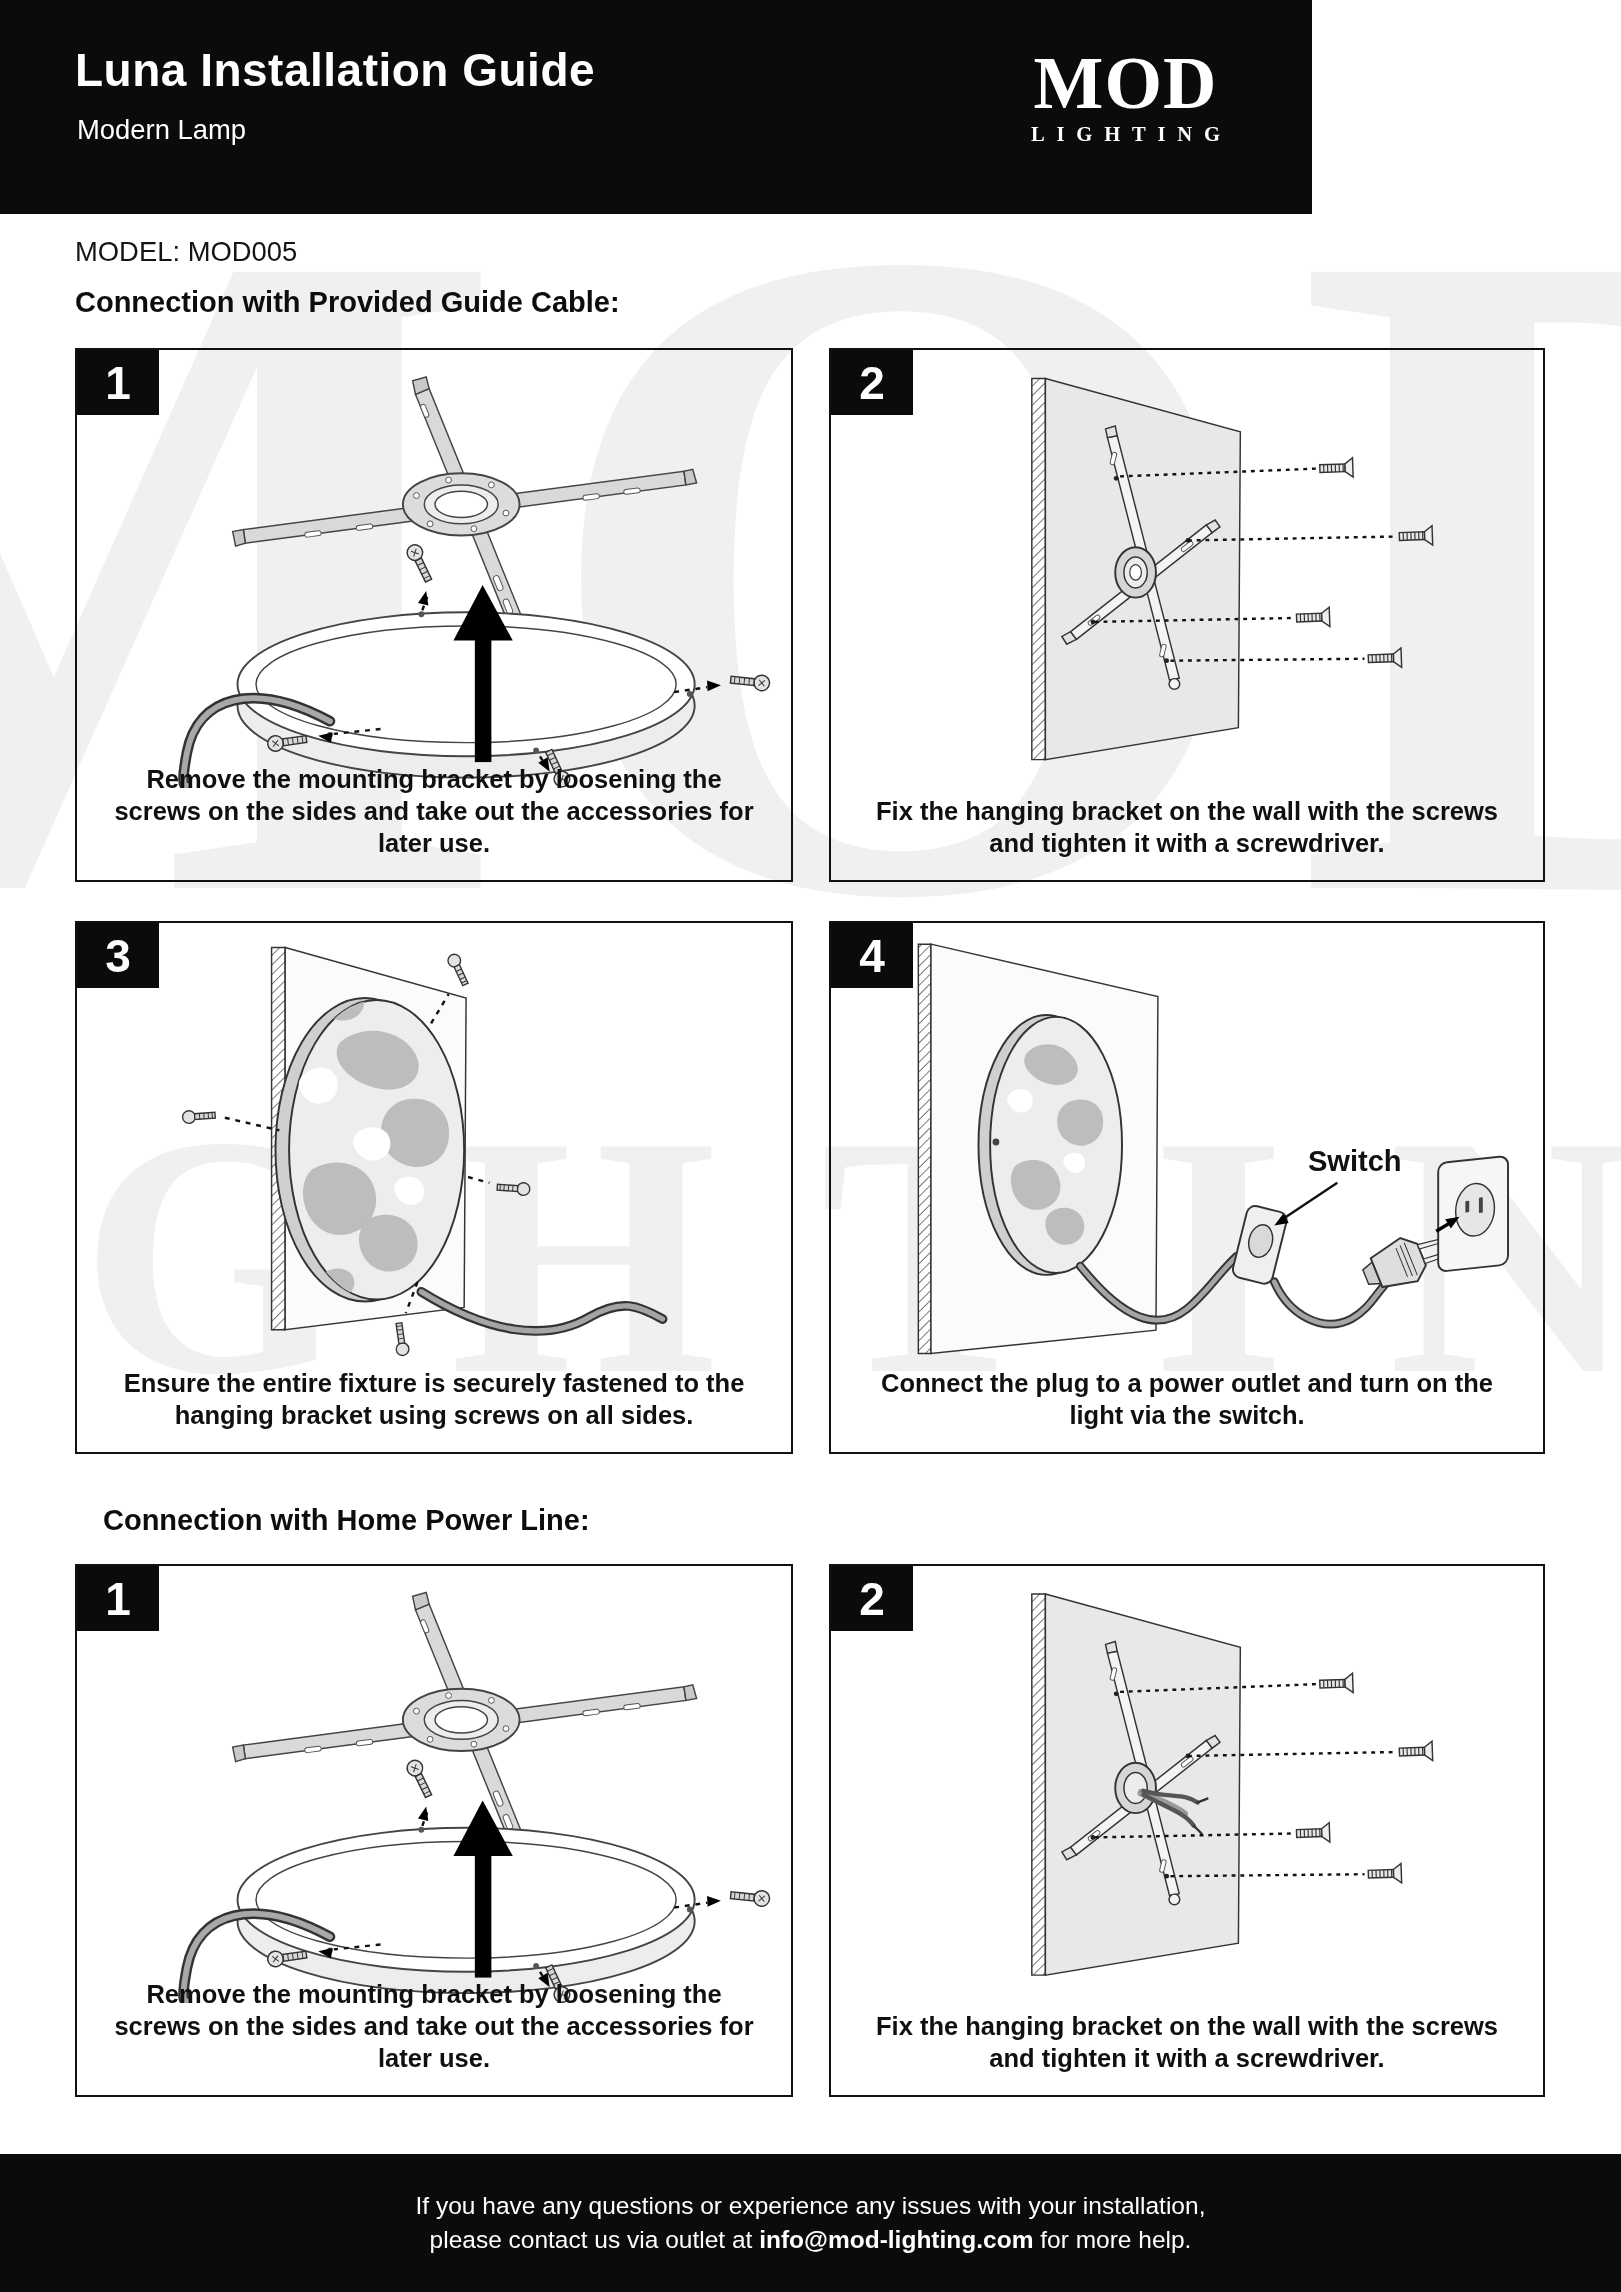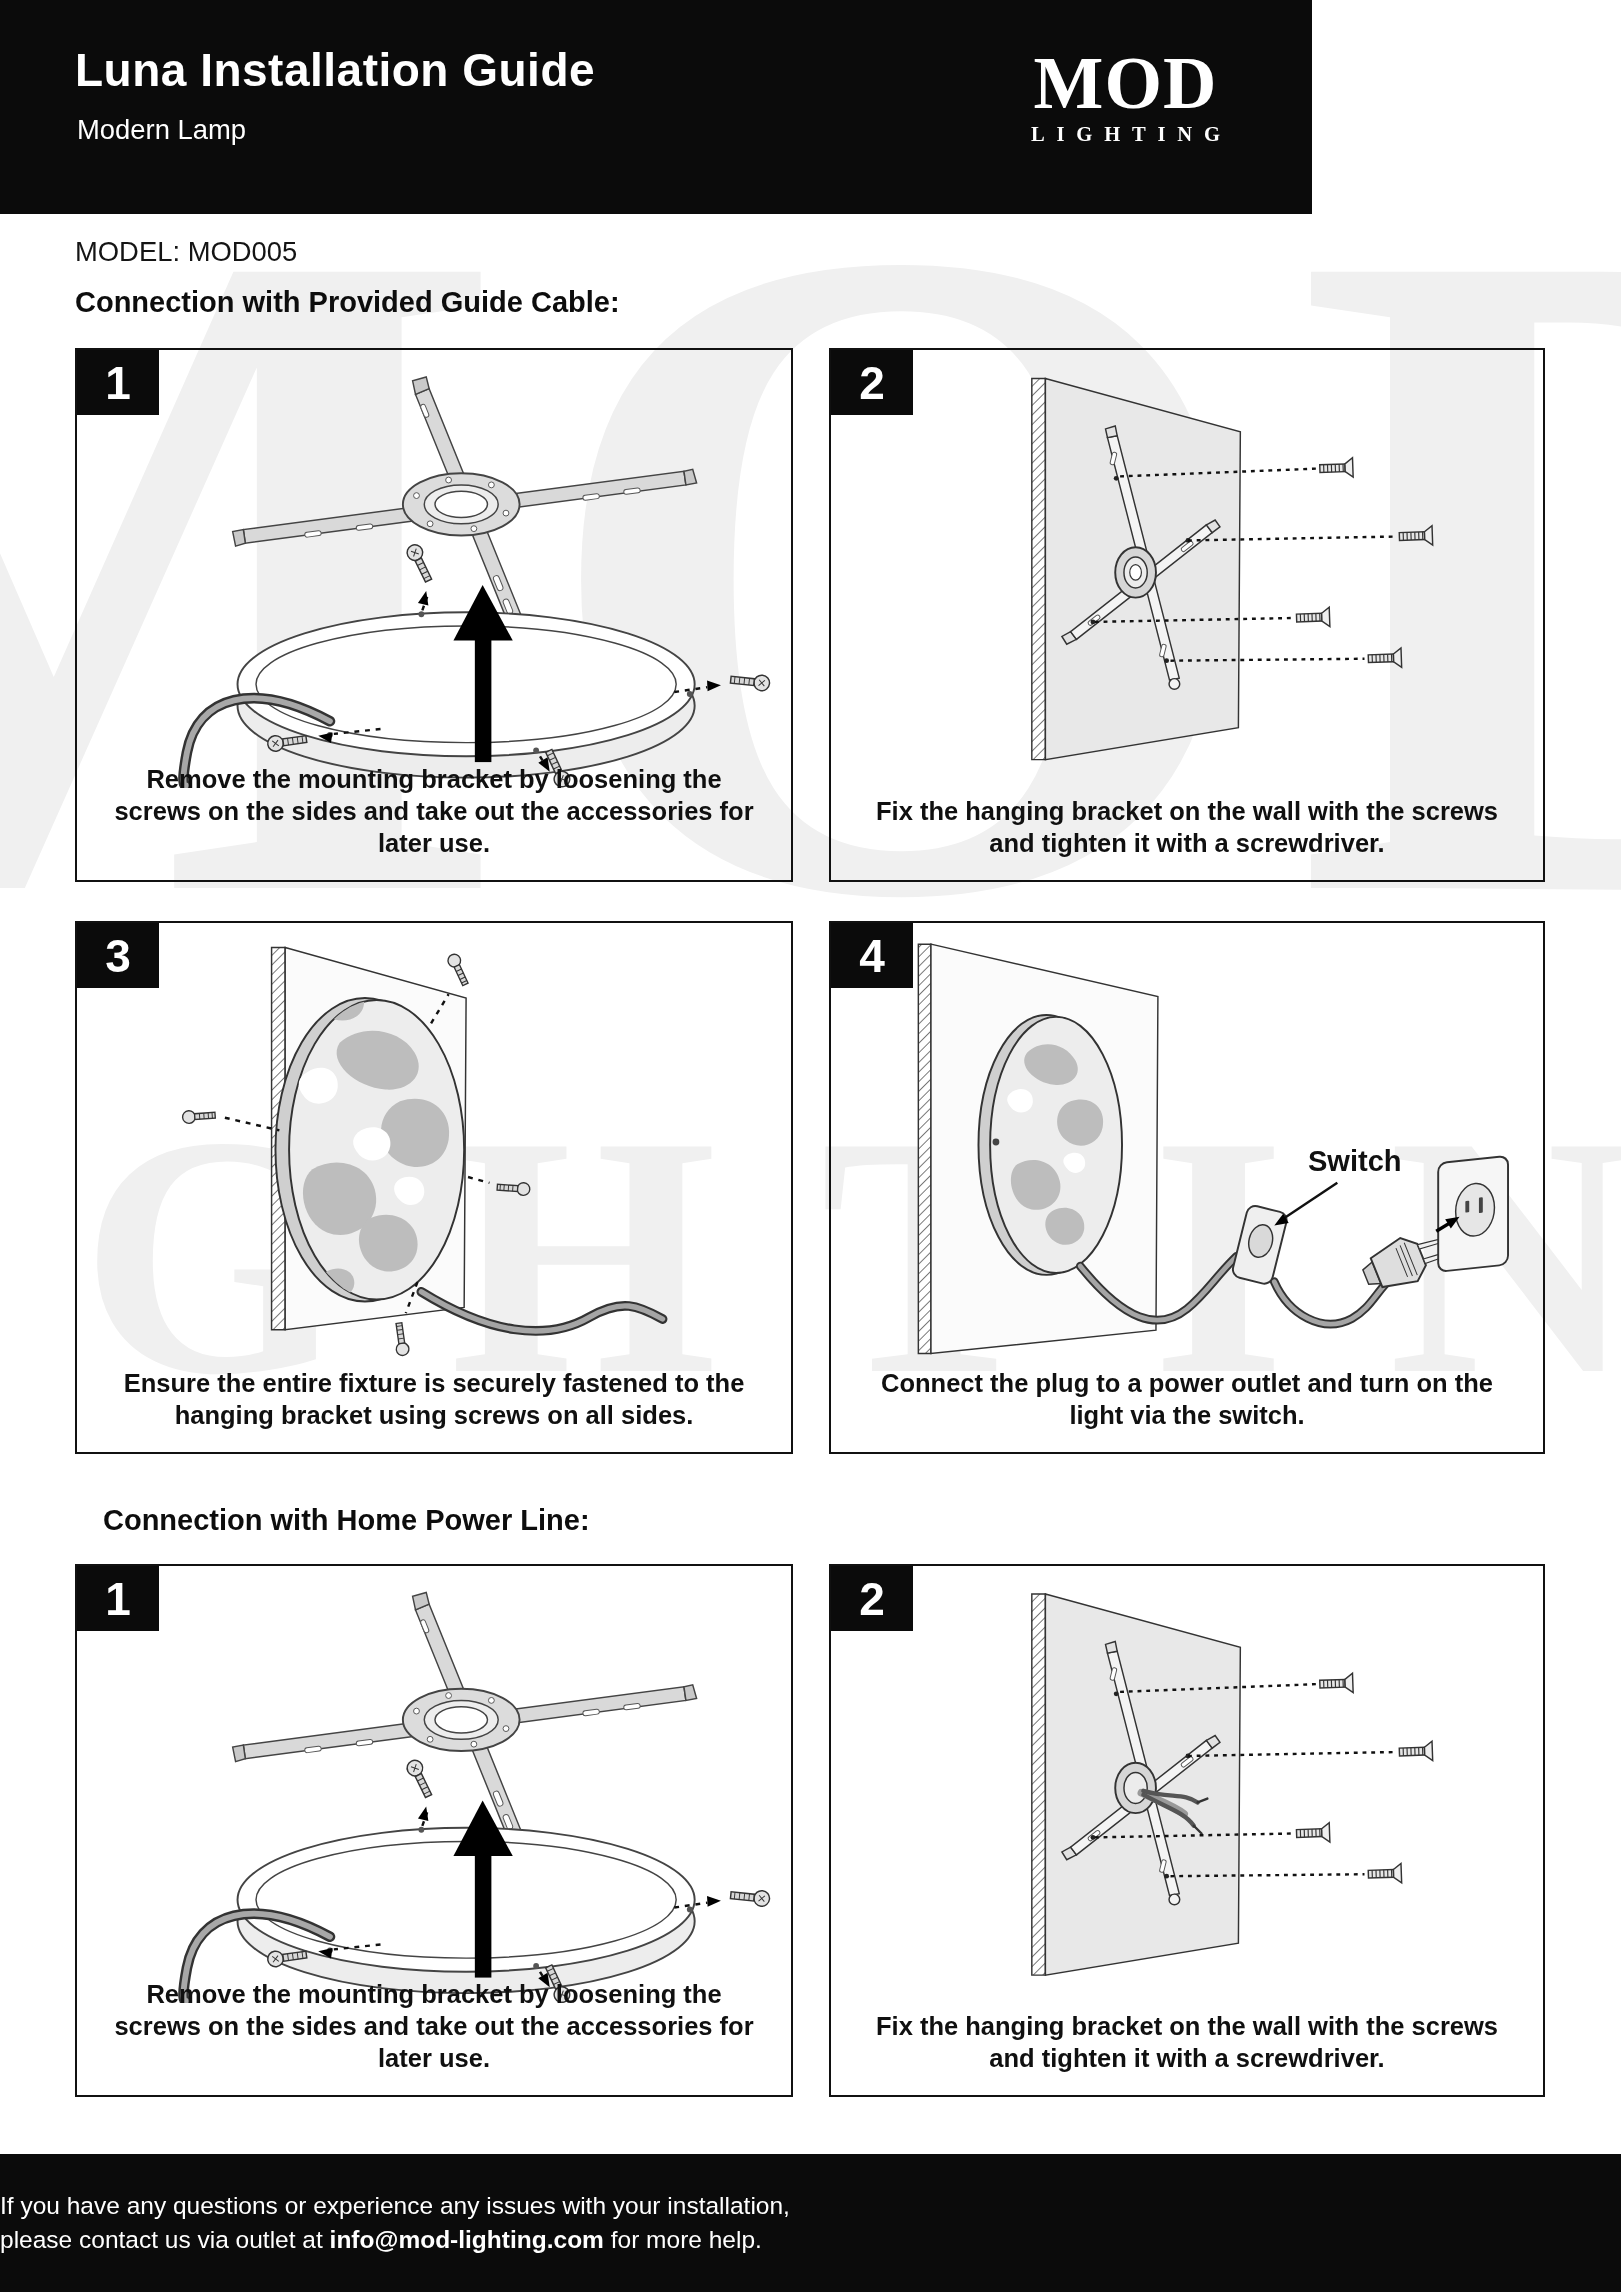--- a/index.html
+++ b/index.html
@@ -32,21 +32,21 @@
   #p31{left:75px;top:1564px;width:718px;height:533px;}
   #p32{left:829px;top:1564px;width:716px;height:533px;}
   .badge{position:absolute;left:0;top:0;width:82px;height:65px;background:#0b0b0b;color:#fff;
          display:flex;align-items:center;justify-content:center;font-size:46px;font-weight:700;z-index:3;}
   .caption{position:absolute;left:0;right:0;bottom:20px;text-align:center;font-size:25.5px;font-weight:700;
            line-height:1.25;color:#101010;padding:0 23.5px;z-index:2;}
   .art{position:absolute;left:2px;top:2px;right:2px;bottom:92px;}
   .art svg{width:100%;height:100%;display:block;}
   
   .footer{position:absolute;left:0;top:2154px;width:1621px;height:138px;background:#0b0b0b;z-index:2;
-          display:flex;flex-direction:column;align-items:flex-start;justify-content:center;color:#fff;
+          display:flex;flex-direction:column;align-items:center;justify-content:center;color:#fff;
           font-size:24.5px;line-height:1.38;}
   .footer b{font-weight:700;}
   text.sw{font-family:"Liberation Sans",sans-serif;font-weight:700;}
 </style>
 </head>
 <body>
 
 <div class="page">
 
   <div class="watermark">

